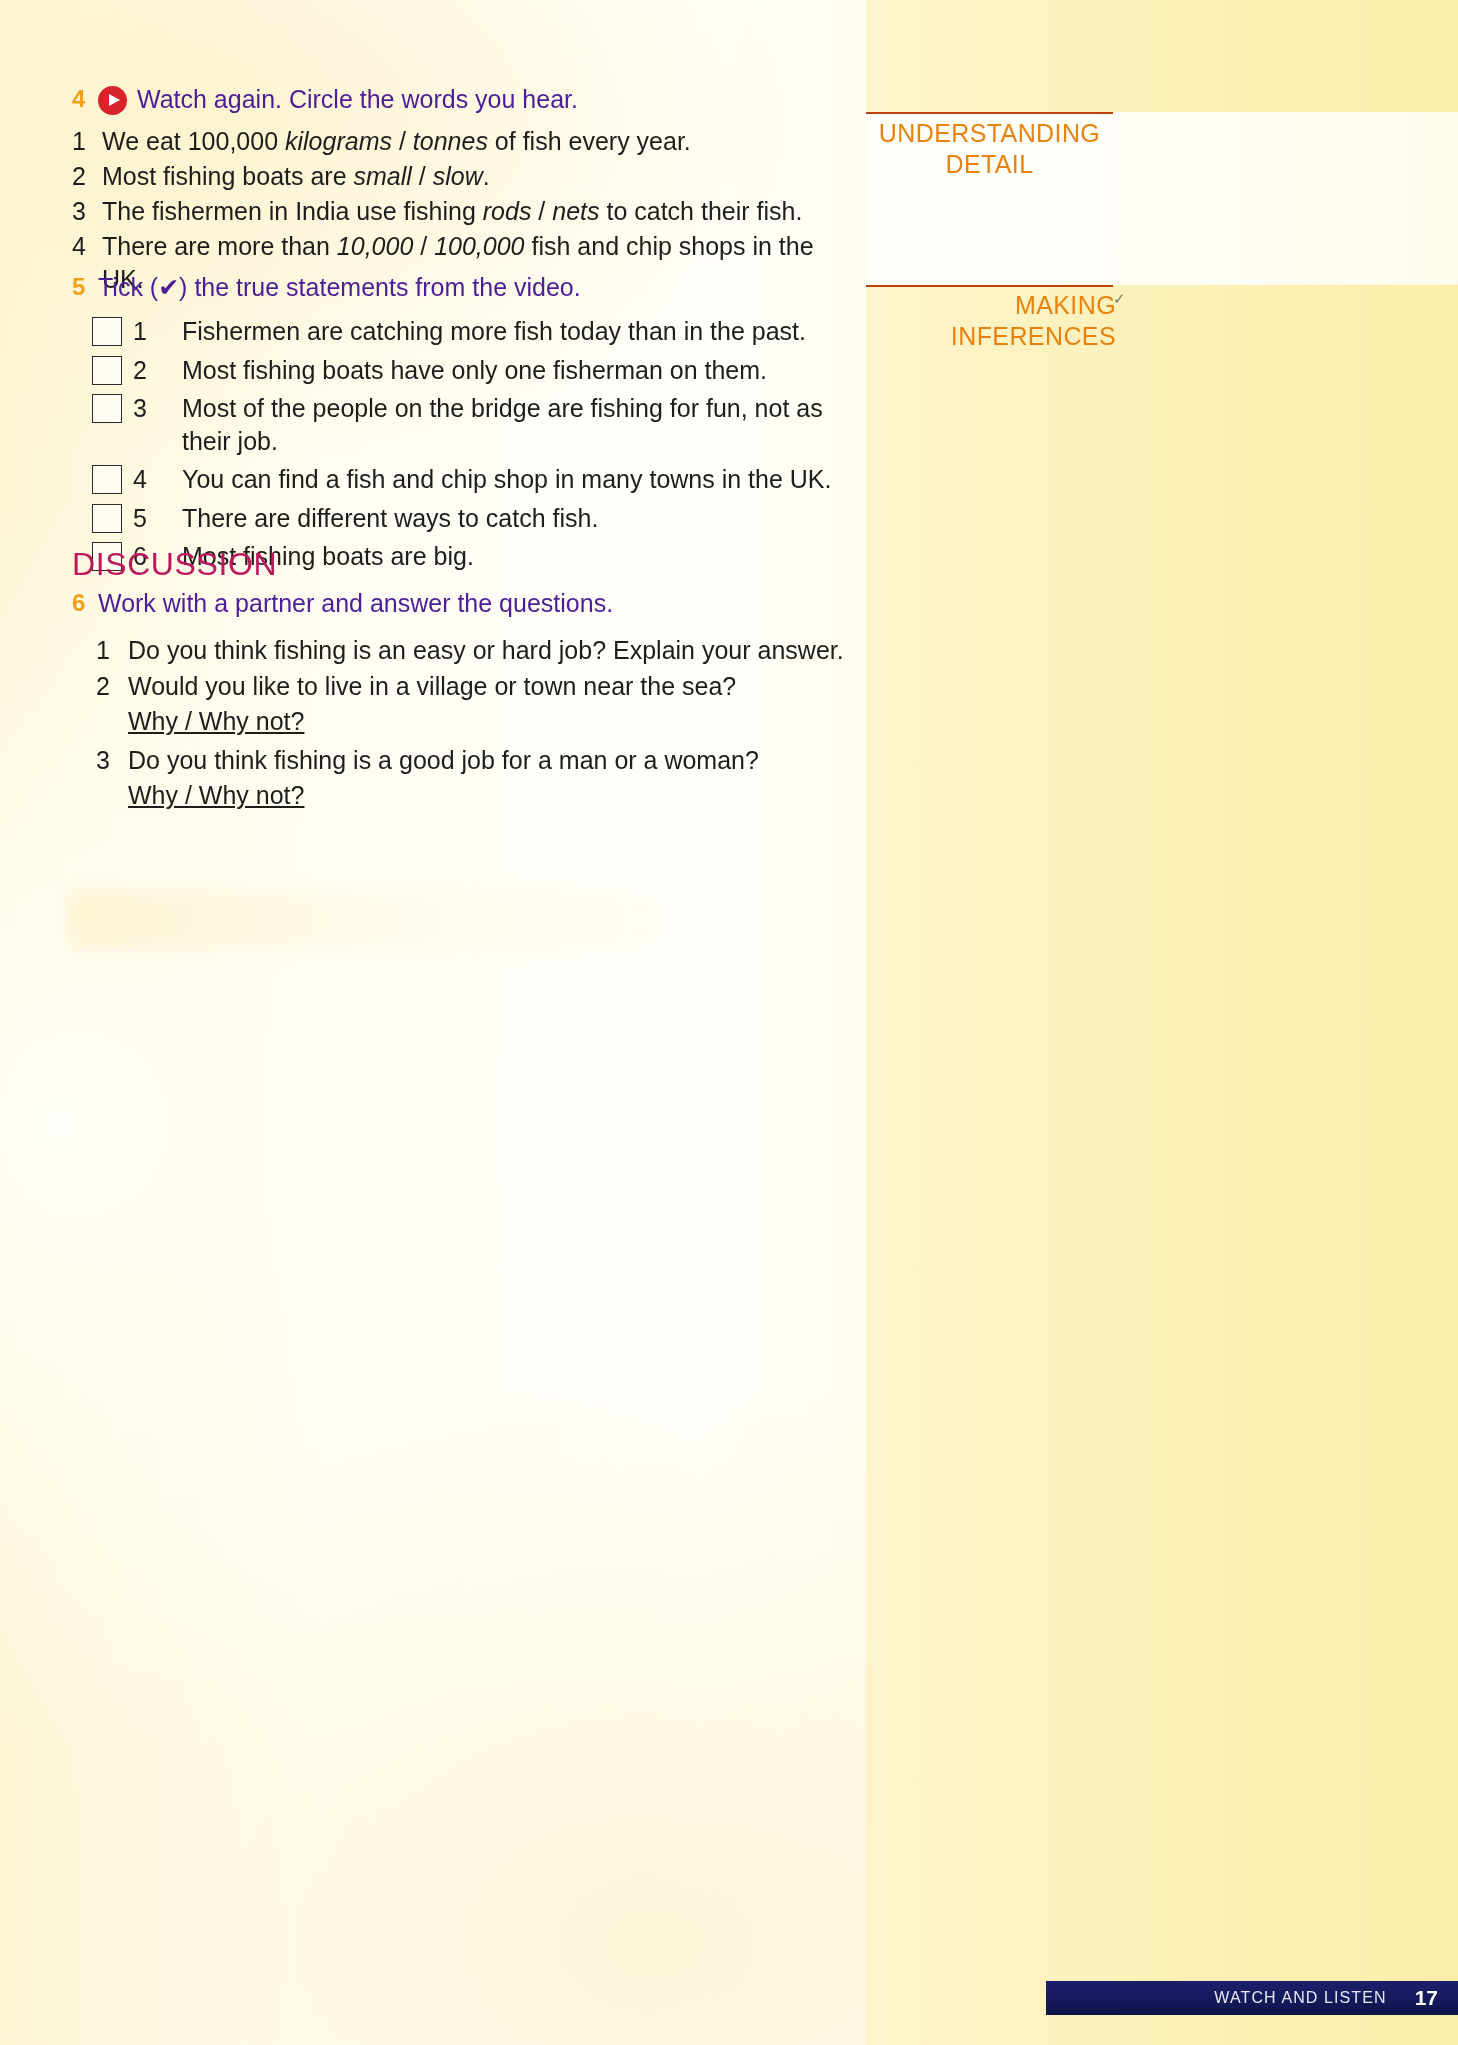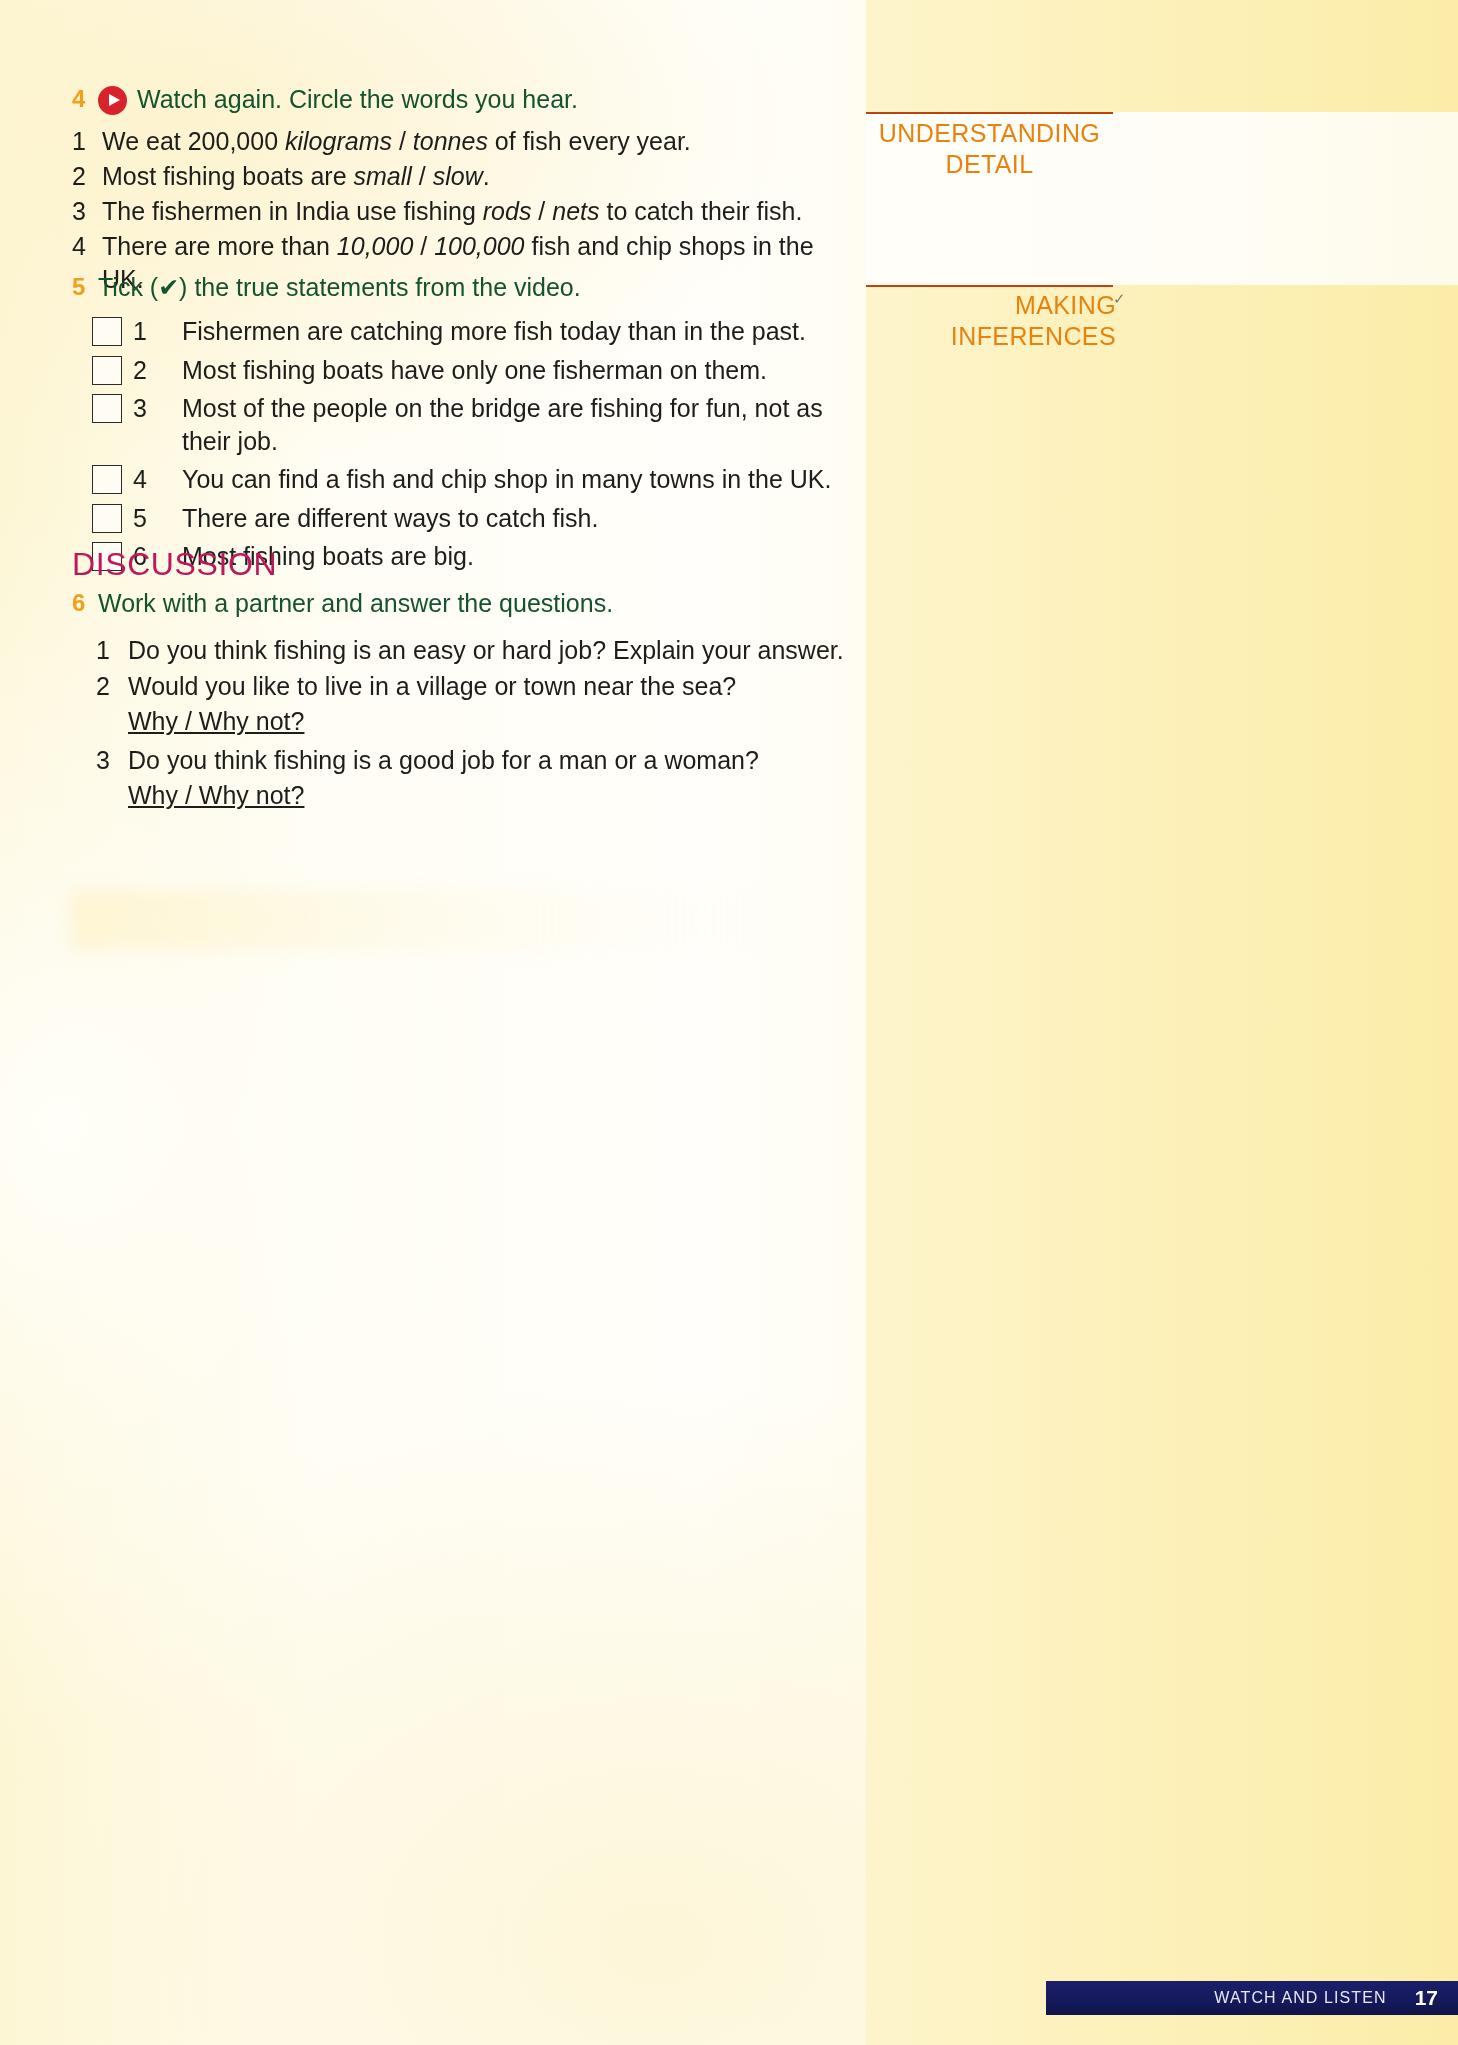--- a/index.html
+++ b/index.html
@@ -89,21 +89,21 @@
   .ex-num {
     color:#f0a01a;
     font-weight:bold;
     font-size:24px;
     width:26px;
     flex:0 0 26px;
     line-height:1.25;
   }
   .ex-head-text {
     font-size:25px;
-    color:#14532d;
+    color:#4c1d95;
     line-height:1.25;
   }
 
   .play-icon {
     display:inline-block;
     width:29px; height:29px;
     border-radius:50%;
     background:#d8232a;
     position:relative;
     flex:0 0 29px;
@@ -232,21 +232,21 @@
   <div class="exercise" style="left:72px; top:84px; width:790px;">
     <div class="ex-head">
       <span class="ex-num">4</span>
       <span class="play-icon"></span>
       <span class="ex-head-text">Watch again. Circle the words you hear.</span>
     </div>
     <div class="sub-list">
 
       <div class="sub-item">
         <span class="sub-n">1</span>
-        <span class="sub-txt"><span>We eat 200,000 </span><em>kilograms</em><span> / </span><em>tonnes</em><span> of fish every year.</span></span>
+        <span class="sub-txt"><span>We eat 100,000 </span><em>kilograms</em><span> / </span><em>tonnes</em><span> of fish every year.</span></span>
       </div>
 
       <div class="sub-item">
         <span class="sub-n">2</span>
         <span class="sub-txt"><span>Most fishing boats are </span><em>small</em><span> / </span><em>slow</em><span>.</span></span>
       </div>
 
       <div class="sub-item">
         <span class="sub-n">3</span>
         <span class="sub-txt"><span>The fishermen in India use fishing </span><em>rods</em><span> / </span><em>nets</em><span> to catch their fish.</span></span>

